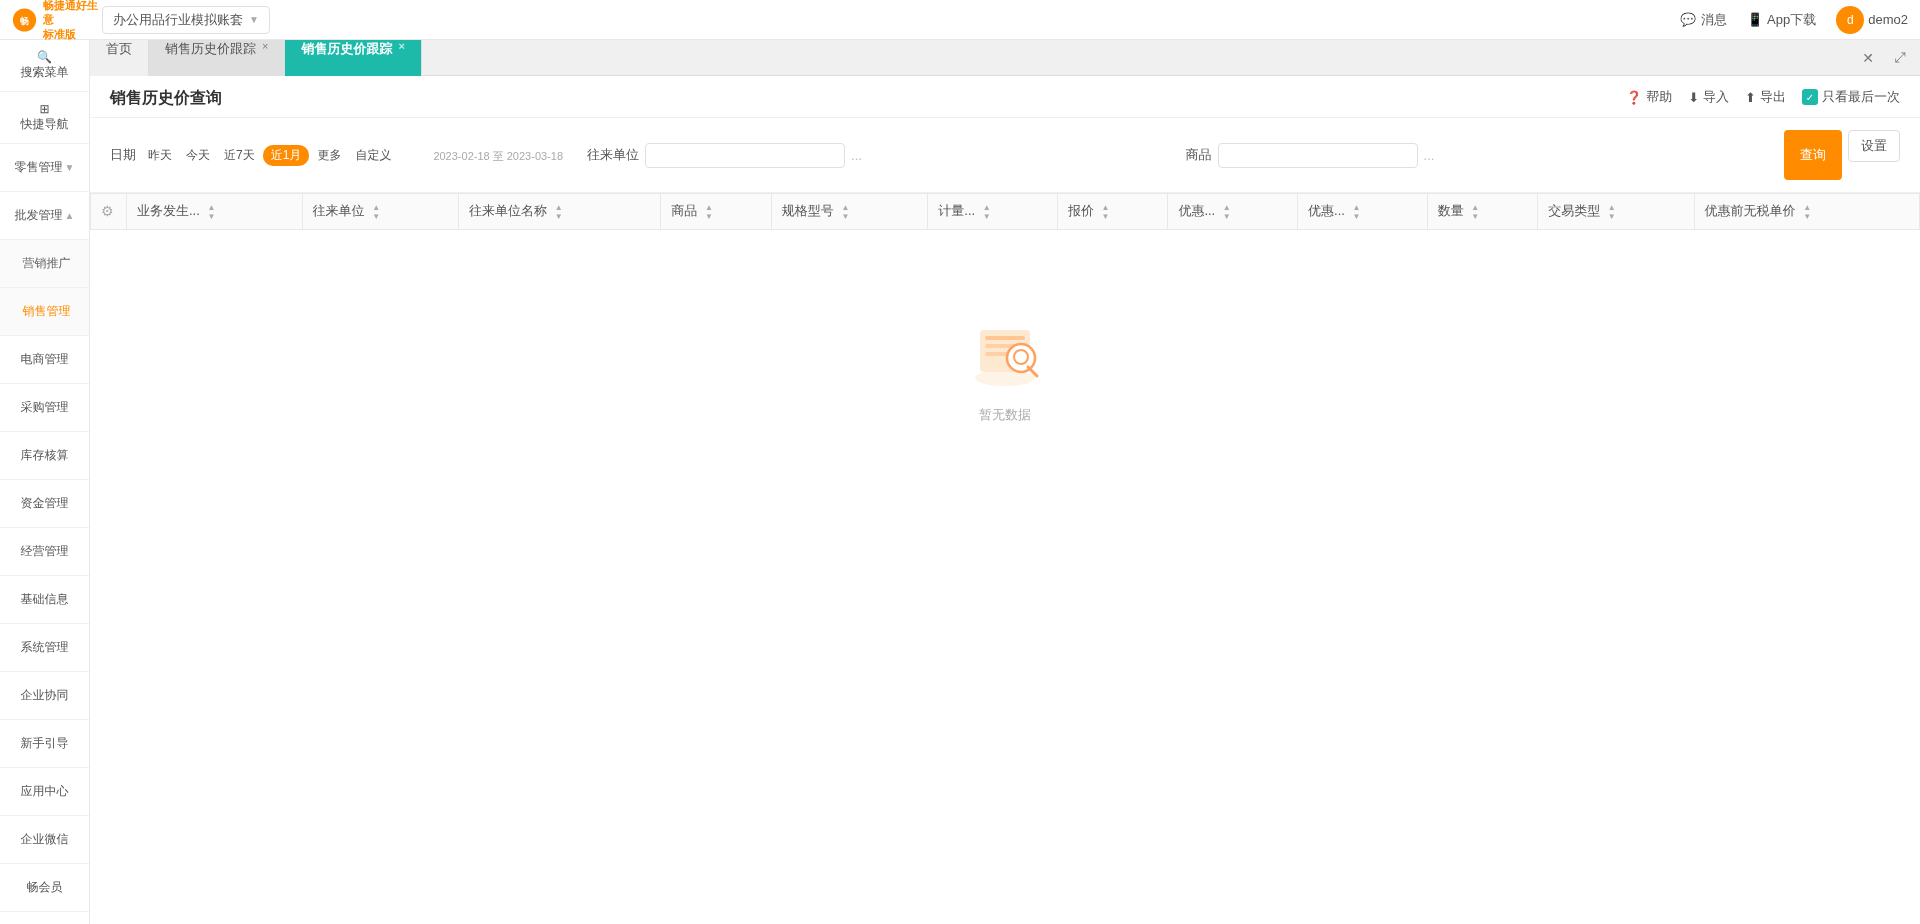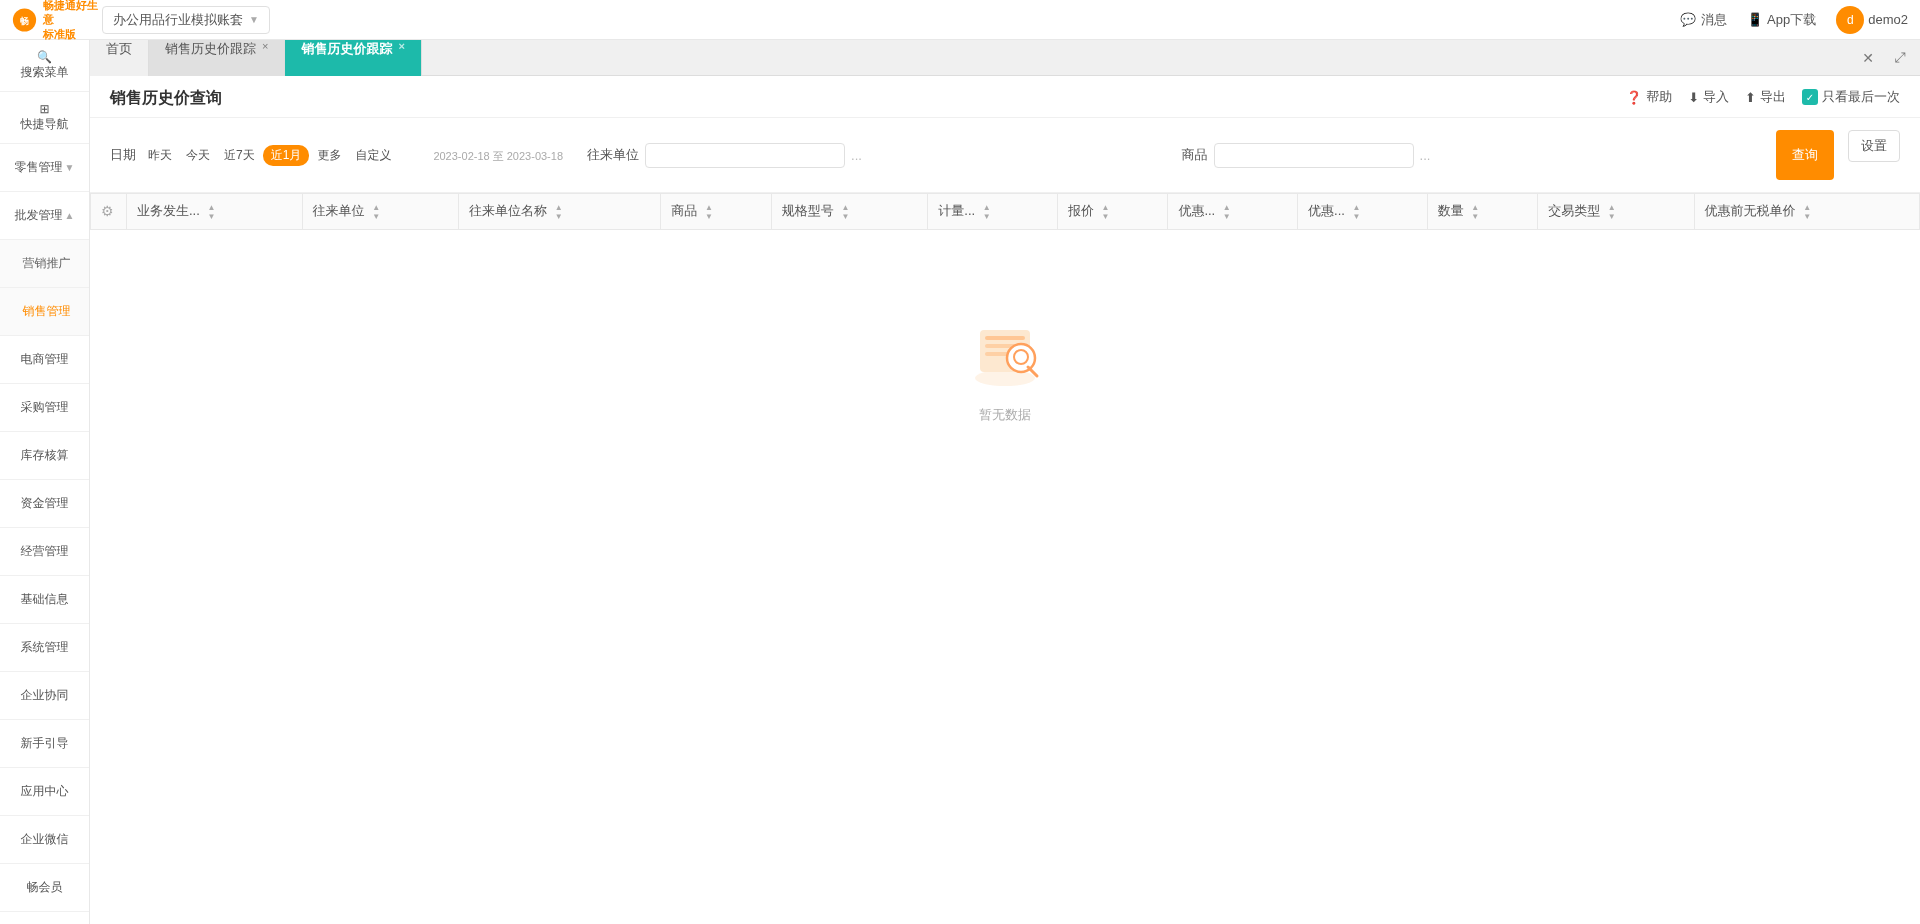--- a/index.html
+++ b/index.html
@@ -318,21 +318,20 @@
       cursor: pointer;
     }
     .btn-settings {
       background: #fff;
       color: #555;
       border: 1px solid #ddd;
       border-radius: 4px;
       padding: 6px 12px;
       font-size: 13px;
       cursor: pointer;
-      margin-left: 8px;
     }
 
     
     .table-container {
       padding: 0 0;
       overflow: auto;
     }
     .data-table {
       width: 100%;
       border-collapse: collapse;

